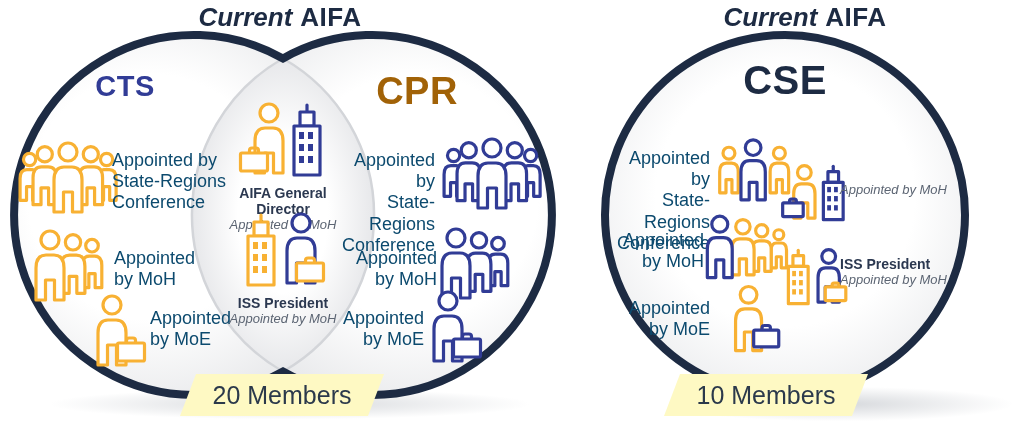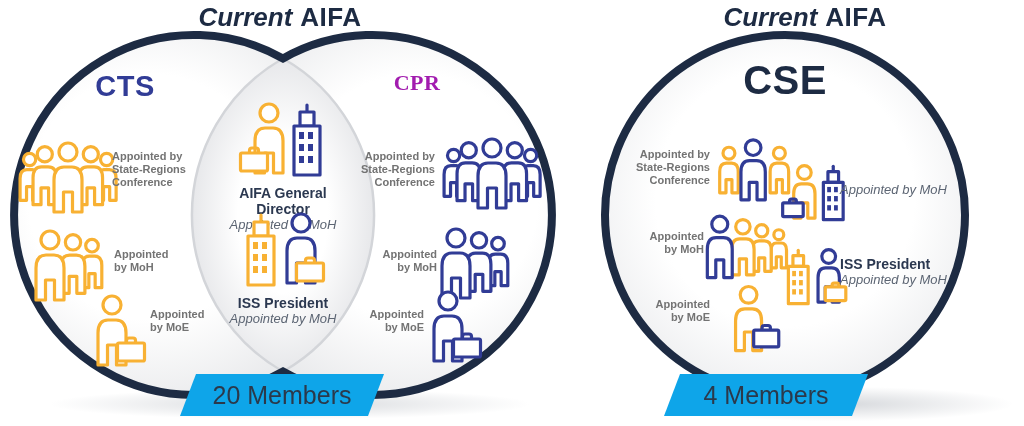--- a/index.html
+++ b/index.html
@@ -5,33 +5,33 @@
   html,body{margin:0;padding:0;background:#fff;}
   #page{position:relative;width:1024px;height:426px;background:#fff;overflow:hidden;
         font-family:"Liberation Sans","DejaVu Sans",sans-serif;color:#223149;}
 
   .title{position:absolute;top:2px;font-size:26px;color:#1d2b43;text-align:center;white-space:nowrap;}
   .t-em{font-style:italic;font-weight:700;margin-top:27px;}
   .t-strong{font-weight:700;margin-left:8px;letter-spacing:.5px;margin-top:47px;}
 
   .circle-label{position:absolute;font-weight:800;text-align:center;letter-spacing:.5px;}
   .lbl-cts{left:60px;top:70px;width:130px;font-size:29px;color:#313c96;}
-  .lbl-cpr{left:352px;top:70px;width:130px;font-size:22px;color:#a21caf;font-family:Liberation Serif, serif;}
+  .lbl-cpr{left:352px;top:70px;width:130px;font-size:38px;color:#a16207;}
   .lbl-cse{left:700px;top:58px;width:170px;font-size:40px;color:#1d2b43;}
 
-  .row-label{position:absolute;font-size:11px;font-weight:700;color:#737373;
+  .row-label{position:absolute;font-size:18px;font-weight:400;color:#0c4a6e;
              line-height:1.18;white-space:pre-line;}
   .al-r{text-align:right;}
   .role{position:absolute;text-align:center;}
   .role-title{font-size:14px;font-weight:700;color:#2b3850;line-height:1.15;white-space:pre-line;}
   .role-sub{font-size:13px;font-style:italic;color:#5c6573;line-height:1.2;}
   .role .ic{display:block;margin:0 auto 5px auto;}
 
   .abs{position:absolute;}
-  .banner{position:absolute;top:374px;width:204px;height:42px;background:#0ea5e9;
+  .banner{position:absolute;top:374px;width:204px;height:42px;background:#fef9c3;
           clip-path:polygon(16px 0,100% 0,calc(100% - 16px) 100%,0 100%);
           display:flex;align-items:center;justify-content:center;}
   .banner span{font-size:25px;color:#2b394b;}
 
   .shadow{position:absolute;pointer-events:none;
           background:radial-gradient(ellipse at center,rgba(120,128,140,.30) 0%,rgba(120,128,140,0) 68%);}
 
   
   .defs circle,.defs rect,.defs path{stroke:currentColor;fill:#fff;stroke-width:3.2;
         stroke-linejoin:round;stroke-linecap:round;}
@@ -241,16 +241,16 @@
   </div>
 
   <div class="row-label al-r abs" style="left:616px;top:298px;width:94px">Appointed
 by MoE</div>
   <svg class="ic abs" style="left:730px;top:284px" width="52" height="70" viewBox="0 0 56 74">
     <use href="#p" style="color:#f8b133"></use>
     <use href="#bc" transform="translate(24,42)" style="color:#313c96"></use>
   </svg>
 
   <div class="banner" style="left:664px">
-    <span>4 Members</span>
+    <span>10 Members</span>
   </div>
 
 </div>
 
 </body></html>

